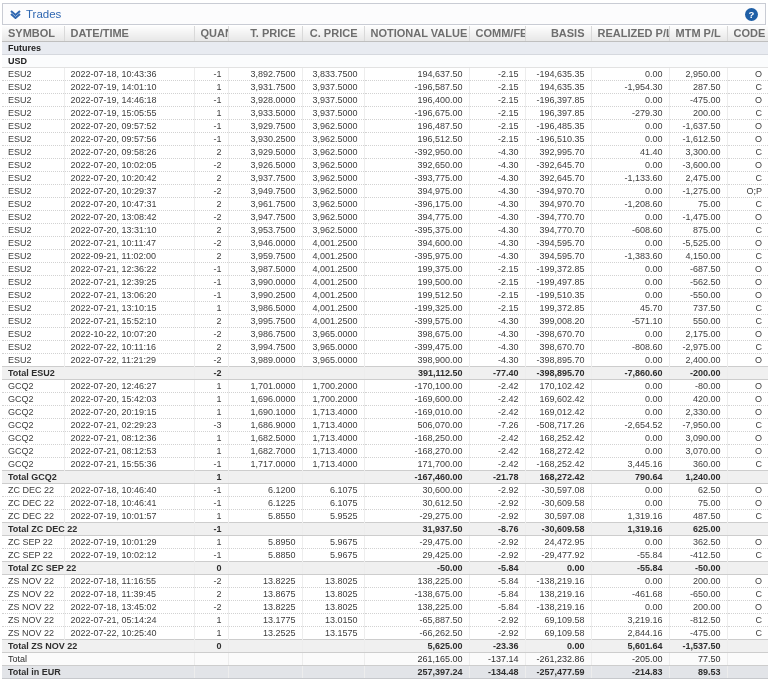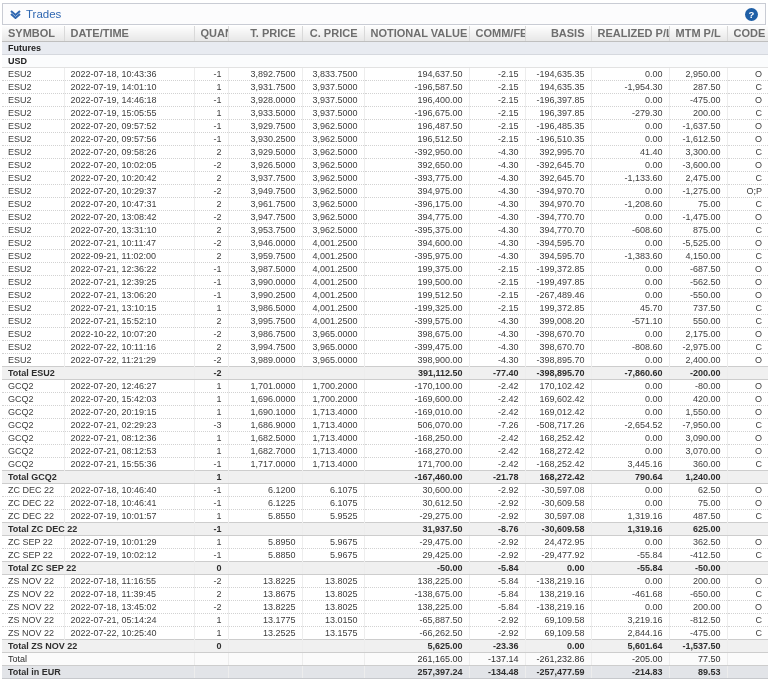--- a/index.html
+++ b/index.html
@@ -329,21 +329,21 @@
           <td class="right">O</td>
         </tr>
         <tr class="row-data">
           <td class="left">ESU2</td>
           <td class="left">2022-07-21, 13:06:20</td>
           <td class="right">-1</td>
           <td class="right">3,990.2500</td>
           <td class="right">4,001.2500</td>
           <td class="right">199,512.50</td>
           <td class="right">-2.15</td>
-          <td class="right">-267,489.46</td>
+          <td class="right">-199,510.35</td>
           <td class="right">0.00</td>
           <td class="right">-550.00</td>
           <td class="right">O</td>
         </tr>
         <tr class="row-data">
           <td class="left">ESU2</td>
           <td class="left">2022-07-21, 13:10:15</td>
           <td class="right">1</td>
           <td class="right">3,986.5000</td>
           <td class="right">4,001.2500</td>
@@ -447,21 +447,21 @@
         <tr class="row-data">
           <td class="left">GCQ2</td>
           <td class="left">2022-07-20, 20:19:15</td>
           <td class="right">1</td>
           <td class="right">1,690.1000</td>
           <td class="right">1,713.4000</td>
           <td class="right">-169,010.00</td>
           <td class="right">-2.42</td>
           <td class="right">169,012.42</td>
           <td class="right">0.00</td>
-          <td class="right">1,550.00</td>
+          <td class="right">2,330.00</td>
           <td class="right">O</td>
         </tr>
         <tr class="row-data">
           <td class="left">GCQ2</td>
           <td class="left">2022-07-21, 02:29:23</td>
           <td class="right">-3</td>
           <td class="right">1,686.9000</td>
           <td class="right">1,713.4000</td>
           <td class="right">506,070.00</td>
           <td class="right">-7.26</td>

